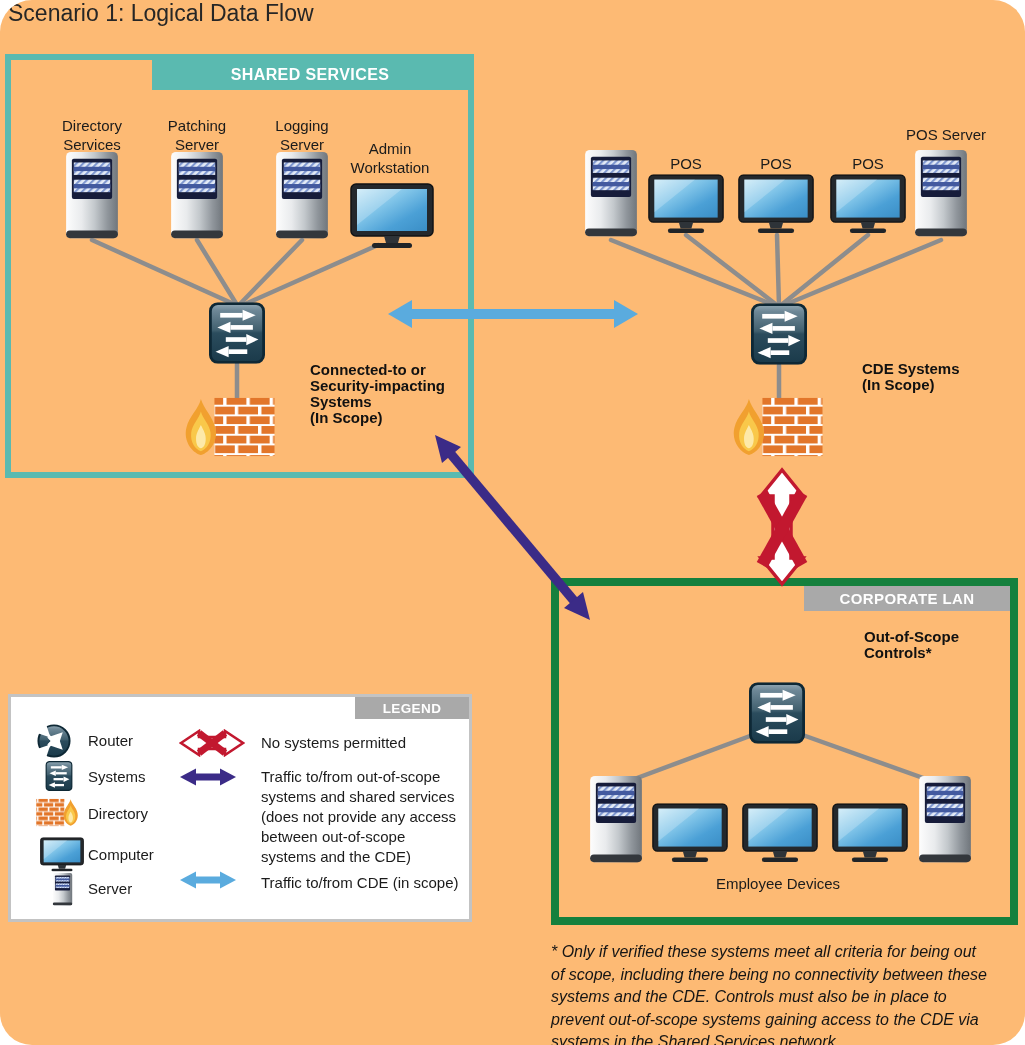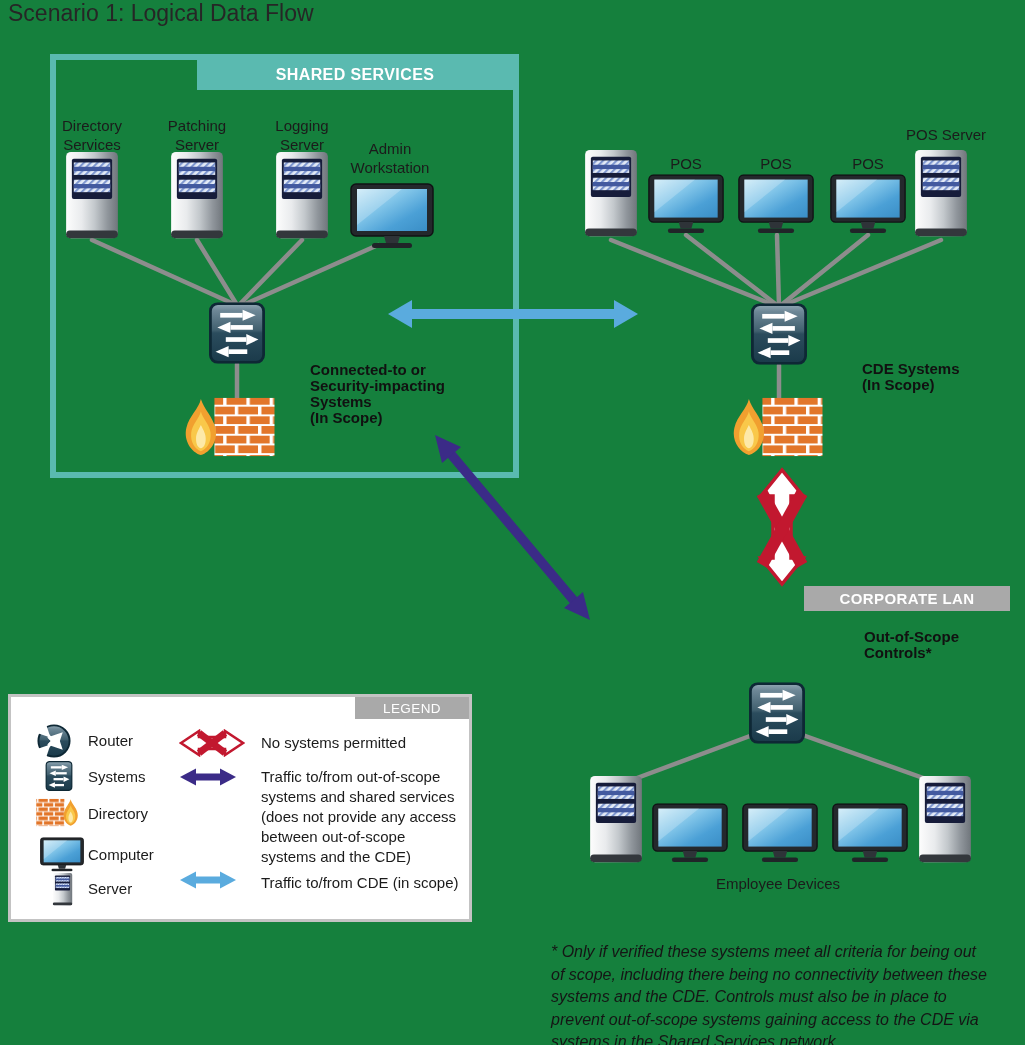--- a/index.html
+++ b/index.html
@@ -1,34 +1,34 @@
 <!DOCTYPE html>
 <html><head>
 <meta charset="utf-8">
 <style>
   html,body{margin:0;padding:0;background:#fff;}
-  #canvas{position:relative;width:1025px;height:1045px;background:#15803d;overflow:hidden;
-          font-family:"Liberation Sans", sans-serif;}
+  #canvas{position:relative;width:1025px;height:1045px;background:#fdba74;overflow:hidden;
+          font-family:"Liberation Sans", sans-serif;border-radius:32px;}
   #overlay{position:absolute;left:0;top:0;z-index:2;pointer-events:none;}
   .ttl{position:absolute;left:8px;top:0px;font-size:23px;color:#262626;z-index:3;}
   .zone{position:absolute;z-index:1;box-sizing:border-box;background:transparent;}
-  .zone.teal{border:6px solid #5abab0;margin-left:45px;}
+  .zone.teal{border:6px solid #5abab0;}
   .zone.gray{border:8px solid #15803d;}
   .tab{position:absolute;top:0;right:0;display:flex;align-items:center;justify-content:center;
        color:#fff;font-weight:bold;letter-spacing:.4px;}
   .tab.teal-bg{background:#5abab0;font-size:16px;}
   .tab.gray-bg{background:#a9a9a9;font-size:15px;}
   .lbl{position:absolute;z-index:3;font-size:15px;line-height:19px;color:#1b1b1b;
        text-align:center;white-space:pre-line;}
   .cap{position:absolute;z-index:3;font-size:15px;line-height:16px;color:#111;
        font-weight:bold;text-align:left;white-space:pre-line;}
   .icon{position:absolute;z-index:3;}
   .legend{position:absolute;left:8px;top:694px;width:464px;height:228px;z-index:3;
           border:3px solid #c3c3c3;box-sizing:border-box;background:#fff;}
-  .legend .tab{height:22px;width:114px;font-size:13.5px;background:#a9a9a9;font-weight:normal;}
+  .legend .tab{height:22px;width:114px;font-size:13.5px;background:#a9a9a9;font-weight:bold;}
   .lg-item{position:absolute;}
   .lg-lbl{position:absolute;font-size:15px;line-height:20px;color:#1b1b1b;white-space:pre-line;}
   .foot{position:absolute;left:551px;top:941px;width:474px;z-index:3;font-size:16px;
         line-height:22.5px;font-style:italic;color:#151515;white-space:pre-line;}
 </style>
 </head>
 <body>
 
 <div id="canvas">
 

